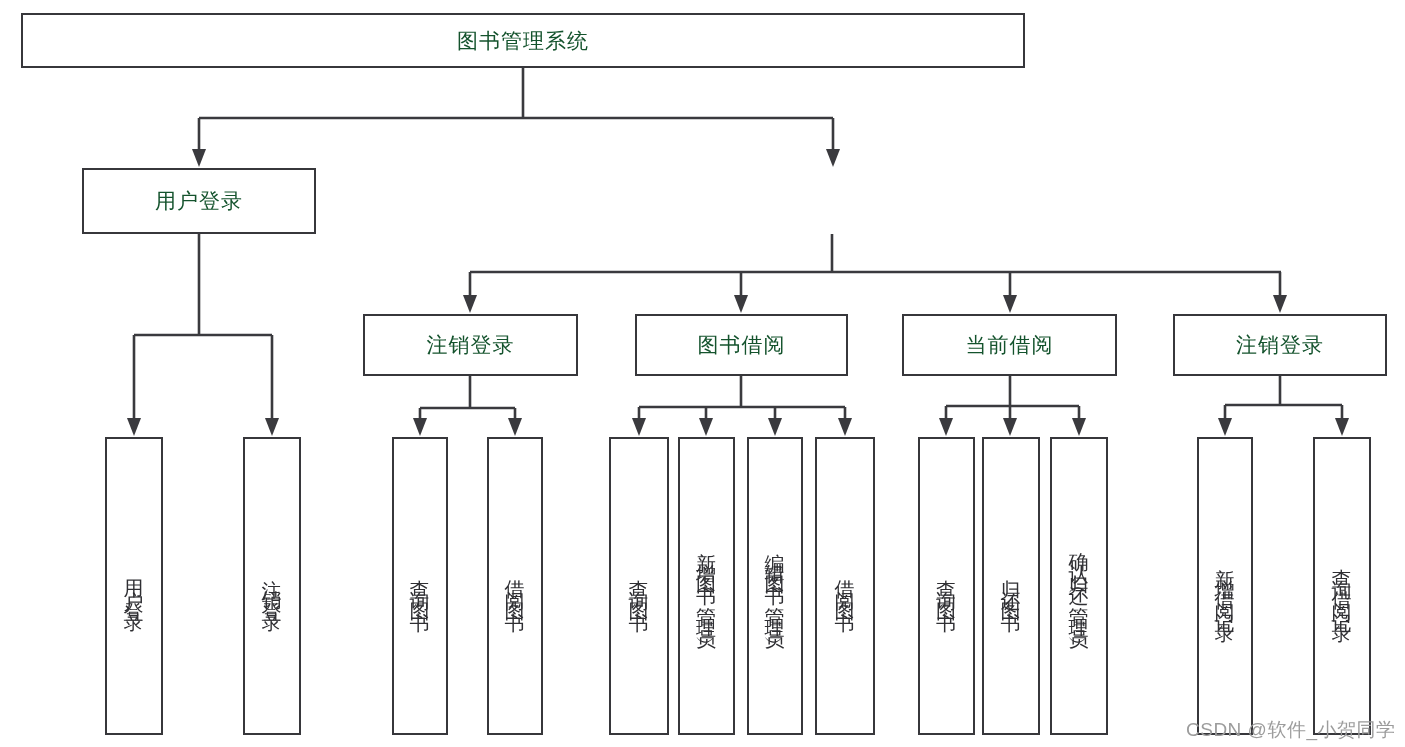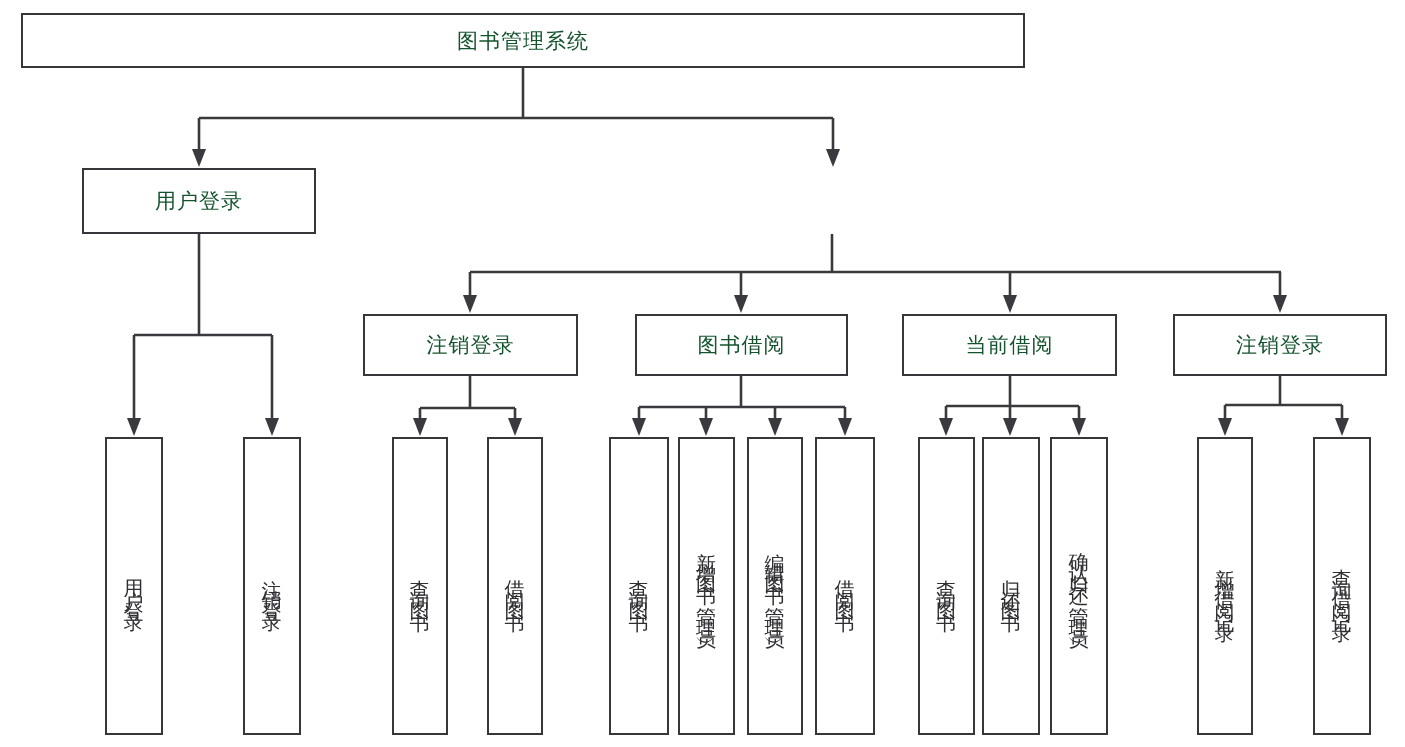--- a/index.html
+++ b/index.html
@@ -131,13 +131,14 @@
     <span>确认归还（管理员）</span>
   </div>
 
   <div class="node v" style="left:1197px;top:437px;width:56px;height:298px">
     <span>新增借阅记录</span>
   </div>
   <div class="node v" style="left:1313px;top:437px;width:58px;height:298px">
     <span>查询借阅记录</span>
   </div>
 
+  <span id="watermark">CSDN @软件_小贺同学</span>
 </div>
 
 </body></html>

